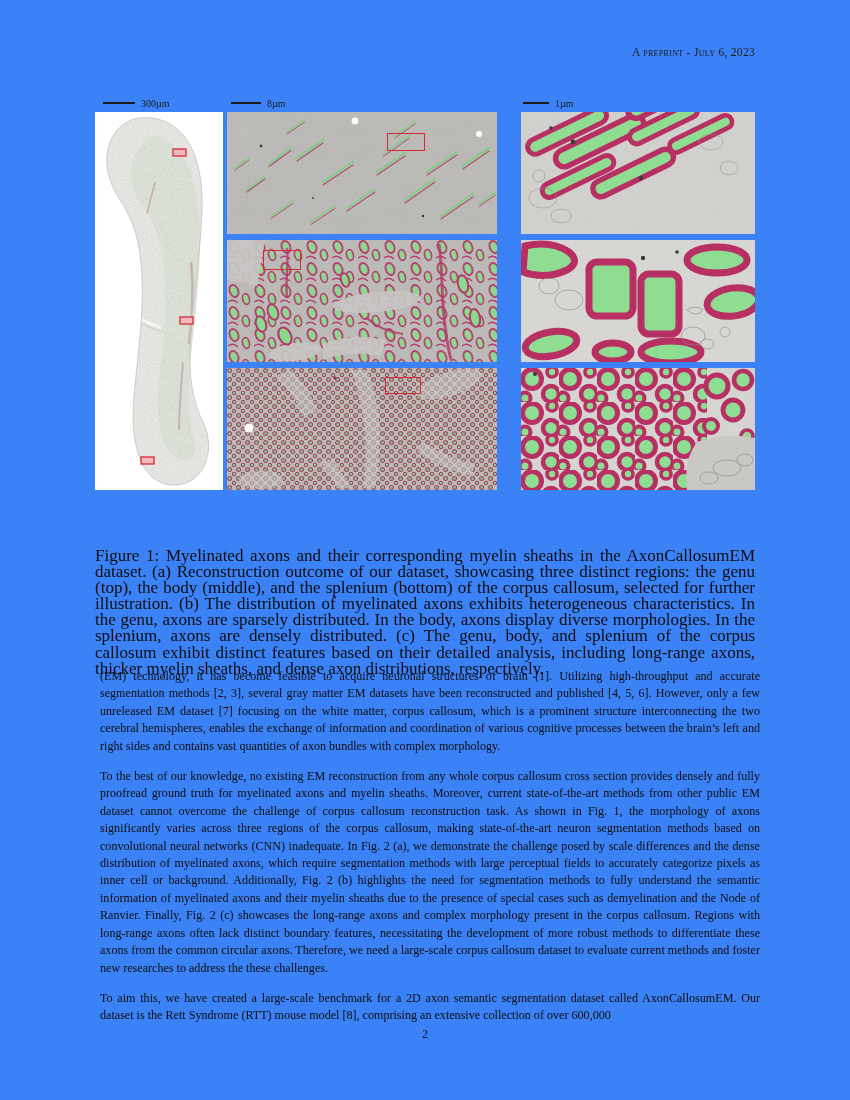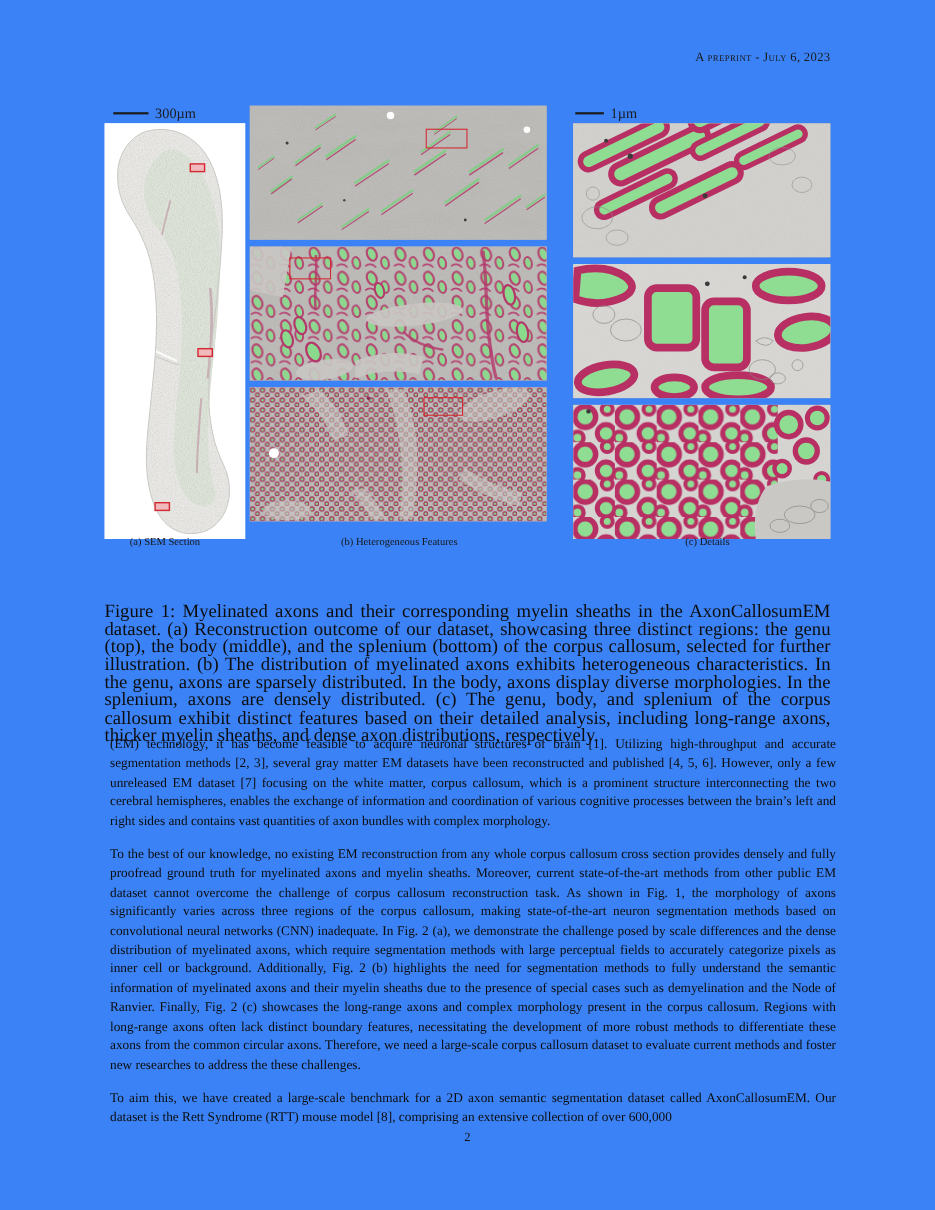--- a/index.html
+++ b/index.html
@@ -57,21 +57,21 @@
   }
   .scalebar .bar {
     display: inline-block;
     height: 1.6px;
     background: #1b1b1b;
   }
   .scalebar .sb-a { width: 32px; margin-left: 8px; }
   .scalebar .sb-b { width: 30px; margin-left: 4px; }
   .scalebar .sb-c { width: 26px; margin-left: 2px; }
   .scalebar .lbl {
-    font-size: 13px;
+    font-size: 10px;
     margin-left: 6px;
     color: #1b1b1b;
     font-family: "Liberation Serif", serif;
   }
 
   
   .sem-wrap {
     position: relative;
     width: 128px;
     height: 378px;
@@ -232,20 +232,24 @@
                      C108,72 104,46 92,28 C80,10 58,1 36,8 Z" fill="none" stroke="#c9c7c3" stroke-width="0.9"></path>
 
             <rect x="78" y="37" width="13" height="7" fill="#f2b9bd" stroke="#d42a33" stroke-width="1.3"></rect>
             <rect x="85" y="205" width="13" height="7" fill="#f2b9bd" stroke="#d42a33" stroke-width="1.3"></rect>
             <rect x="46" y="345" width="13" height="7" fill="#f2b9bd" stroke="#d42a33" stroke-width="1.3"></rect>
           </svg>
         </div>
       </div>
 
       <div class="col-b">
+        <div class="scalebar">
+          <span class="bar sb-b"></span>
+          <span class="lbl">8µm</span>
+        </div>
 
         <div class="tile tile-b">
           <svg viewBox="0 0 270 122" preserveAspectRatio="none">
             <defs>
               <filter id="emn1">
                 <feTurbulence type="fractalNoise" baseFrequency="0.55" numOctaves="4" seed="3"></feTurbulence>
                 <feColorMatrix type="matrix" values="0 0 0 0 0.62 0 0 0 0 0.62 0 0 0 0 0.60 0 0 0 -0.7 0.72"></feColorMatrix>
               </filter>
               <filter id="smear1">
                 <feTurbulence type="fractalNoise" baseFrequency="0.02 0.06" numOctaves="3" seed="11"></feTurbulence>
@@ -491,25 +495,20 @@
                 <ellipse cx="188" cy="110" rx="9" ry="6"></ellipse>
               </g>
             </g>
             <circle cx="14" cy="6" r="2" fill="#3a3a3a"></circle>
           </svg>
         </div>
       </div>
     </div>
   </div>
 
-  <div class="subcaps">
-    <span class="subcap subcap-a">(a) SEM Section</span>
-    <span class="subcap subcap-b">(b) Heterogeneous Features</span>
-    <span class="subcap subcap-c">(c) Details</span>
-  </div>
 
   <div class="fig-caption">Figure 1: Myelinated axons and their corresponding myelin sheaths in the AxonCallosumEM dataset. (a) Reconstruction outcome of our dataset, showcasing three distinct regions: the genu (top), the body (middle), and the splenium (bottom) of the corpus callosum, selected for further illustration. (b) The distribution of myelinated axons exhibits heterogeneous characteristics. In the genu, axons are sparsely distributed. In the body, axons display diverse morphologies. In the splenium, axons are densely distributed. (c) The genu, body, and splenium of the corpus callosum exhibit distinct features based on their detailed analysis, including long-range axons, thicker myelin sheaths, and dense axon distributions, respectively.</div>
 
   <div class="body-text">
     <p>(EM) technology, it has become feasible to acquire neuronal structures of brain [1]. Utilizing high-throughput and accurate segmentation methods [2, 3], several gray matter EM datasets have been reconstructed and published [4, 5, 6]. However, only a few unreleased EM dataset [7] focusing on the white matter, corpus callosum, which is a prominent structure interconnecting the two cerebral hemispheres, enables the exchange of information and coordination of various cognitive processes between the brain’s left and right sides and contains vast quantities of axon bundles with complex morphology.</p>
     <p>To the best of our knowledge, no existing EM reconstruction from any whole corpus callosum cross section provides densely and fully proofread ground truth for myelinated axons and myelin sheaths. Moreover, current state-of-the-art methods from other public EM dataset cannot overcome the challenge of corpus callosum reconstruction task. As shown in Fig. 1, the morphology of axons significantly varies across three regions of the corpus callosum, making state-of-the-art neuron segmentation methods based on convolutional neural networks (CNN) inadequate. In Fig. 2 (a), we demonstrate the challenge posed by scale differences and the dense distribution of myelinated axons, which require segmentation methods with large perceptual fields to accurately categorize pixels as inner cell or background. Additionally, Fig. 2 (b) highlights the need for segmentation methods to fully understand the semantic information of myelinated axons and their myelin sheaths due to the presence of special cases such as demyelination and the Node of Ranvier. Finally, Fig. 2 (c) showcases the long-range axons and complex morphology present in the corpus callosum. Regions with long-range axons often lack distinct boundary features, necessitating the development of more robust methods to differentiate these axons from the common circular axons. Therefore, we need a large-scale corpus callosum dataset to evaluate current methods and foster new researches to address the these challenges.</p>
     <p>To aim this, we have created a large-scale benchmark for a 2D axon semantic segmentation dataset called AxonCallosumEM. Our dataset is the Rett Syndrome (RTT) mouse model [8], comprising an extensive collection of over 600,000</p>
   </div>
 
   <div class="page-number">2</div>

